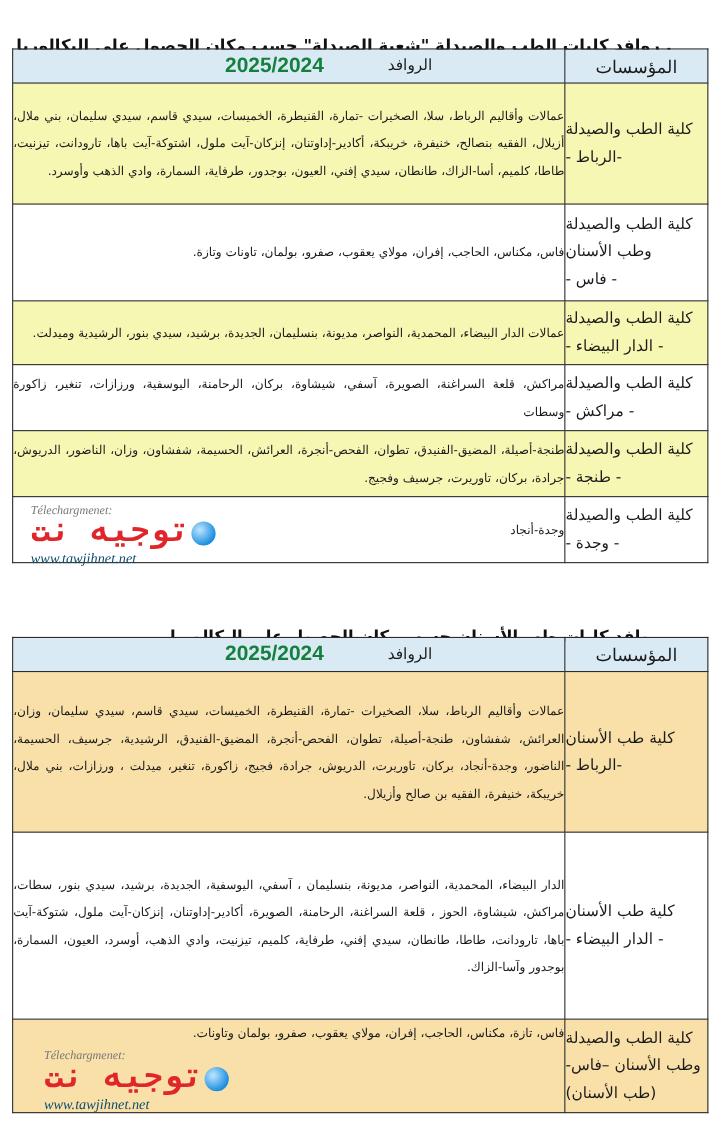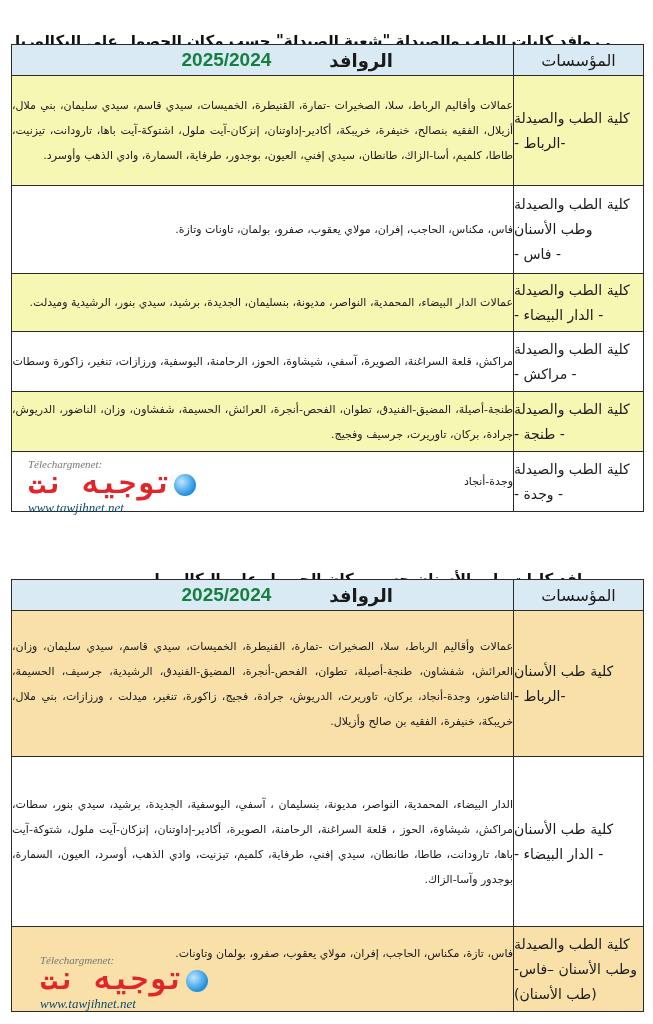--- a/index.html
+++ b/index.html
@@ -13,21 +13,21 @@
   }
   table.t {
     position: absolute; left: 11px; width: 633px; border-collapse: collapse;
     direction: rtl; table-layout: fixed;
   }
   table.t td, table.t th {
     border: 1.5px solid #2b2b2b; vertical-align: middle; padding: 0;
   }
   table.t th { background: #d9eaf5; height: 30px; font-weight: normal; }
   th .hdr-wrap { display: flex; flex-direction: row; align-items: center; justify-content: flex-start; padding-right: 120px; gap: 58px; }
-  th .hdr-label { font-size: 18px; font-weight: bold; }
+  th .hdr-label { font-size: 14px; }
   th .hdr-year { font-family: "Liberation Sans", sans-serif; font-weight: bold; font-size: 19px; color: #15803d; direction: ltr; }
   td.inst { text-align: left; font-size: 14px; line-height: 25px; width: 130px; }
   td.dest { font-size: 11px; line-height: 25px; padding: 6px 10px 6px 8px; text-align: justify; }
   .yellow td { background: #f7f7b4; }
   .white td { background: #ffffff; }
   .tan td { background: #f9e0a8; }
   .logo { position: absolute; direction: ltr; font-family: "Liberation Serif", serif; }
   .logo .tele { font-style: italic; color: #777; font-size: 11px; }
   .logo .brand { display: flex; align-items: center; color: #e0262a; font-weight: bold; font-size: 30px; line-height: 30px; font-family: Liberation Mono, monospace; }
   .logo .globe { width: 22px; height: 22px; border-radius: 50%; background: radial-gradient(circle at 35% 35%, #bfe6ff, #1d8fe0 70%); margin: 0 2px; }
@@ -73,21 +73,21 @@
       <div>كلية الطب والصيدلة</div>
       <div>- الدار البيضاء -</div>
     </td>
     <td class="dest">عمالات الدار البيضاء، المحمدية، النواصر، مديونة، بنسليمان، الجديدة، برشيد، سيدي بنور، الرشيدية وميدلت.</td>
   </tr>
   <tr class="white" style="height:60px">
     <td class="inst">
       <div>كلية الطب والصيدلة</div>
       <div>- مراكش -</div>
     </td>
-    <td class="dest">مراكش، قلعة السراغنة، الصويرة، آسفي، شيشاوة، الحوز، الرحامنة، اليوسفية، ورزازات، تنغير، زاكورة وسطات</td>
+    <td class="dest">مراكش، قلعة السراغنة، الصويرة، آسفي، شيشاوة، بركان، الرحامنة، اليوسفية، ورزازات، تنغير، زاكورة وسطات</td>
   </tr>
   <tr class="yellow" style="height:60px">
     <td class="inst">
       <div>كلية الطب والصيدلة</div>
       <div>- طنجة -</div>
     </td>
     <td class="dest">طنجة-أصيلة، المضيق-الفنيدق، تطوان، الفحص-أنجرة، العرائش، الحسيمة، شفشاون، وزان، الناضور، الدريوش، جرادة، بركان، تاوريرت، جرسيف وفجيج.</td>
   </tr>
   <tr class="white" style="height:60px">
     <td class="inst">
@@ -138,21 +138,21 @@
       <div>- الدار البيضاء -</div>
     </td>
     <td class="dest">الدار البيضاء، المحمدية، النواصر، مديونة، بنسليمان ، آسفي، اليوسفية، الجديدة، برشيد، سيدي بنور، سطات، مراكش، شيشاوة، الحوز ، قلعة السراغنة، الرحامنة، الصويرة، أكادير-إداوتنان، إنزكان-آيت ملول، شتوكة-آيت باها، تارودانت، طاطا، طانطان، سيدي إفني، طرفاية، كلميم، تيزنيت، وادي الذهب، أوسرد، العيون، السمارة، بوجدور وآسا-الزاك.</td>
   </tr>
   <tr class="tan" style="height:85px">
     <td class="inst">
       <div>كلية الطب والصيدلة</div>
       <div>وطب الأسنان –فاس-</div>
       <div>(طب الأسنان)</div>
     </td>
-    <td class="dest" style="vertical-align:top; padding-top:14px;">فاس، تازة، مكناس، الحاجب، إفران، مولاي يعقوب، صفرو، بولمان وتاونات.</td>
+    <td class="dest" style="vertical-align:top; ">فاس، تازة، مكناس، الحاجب، إفران، مولاي يعقوب، صفرو، بولمان وتاونات.</td>
   </tr>
 </tbody>
   </table>
 
 <div class="logo" style="left:40px; top:954px;">
   <div class="tele">Télechargmenet:</div>
   <div class="brand">
     <span>توجيه نت</span>
     <span class="globe"></span>
   </div>

